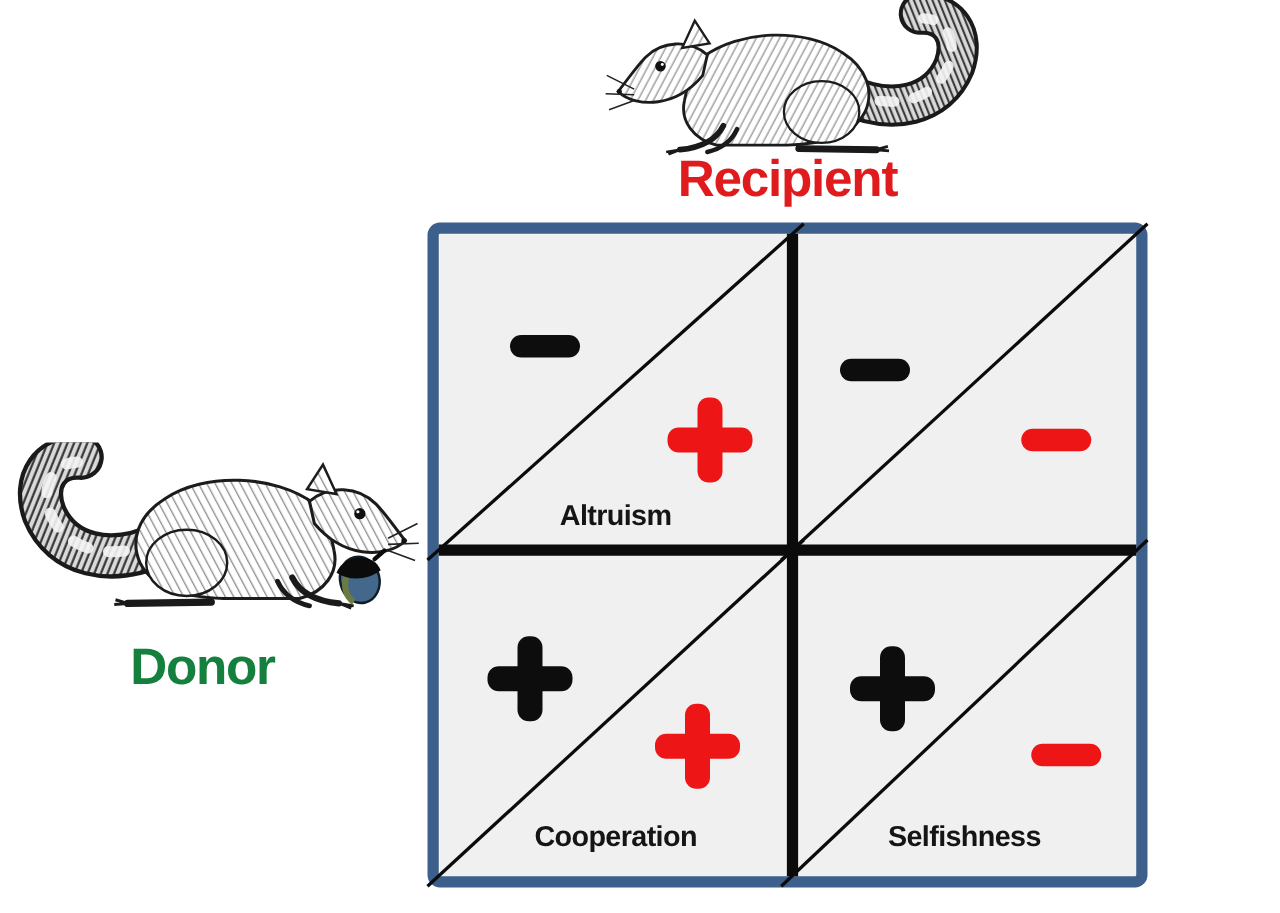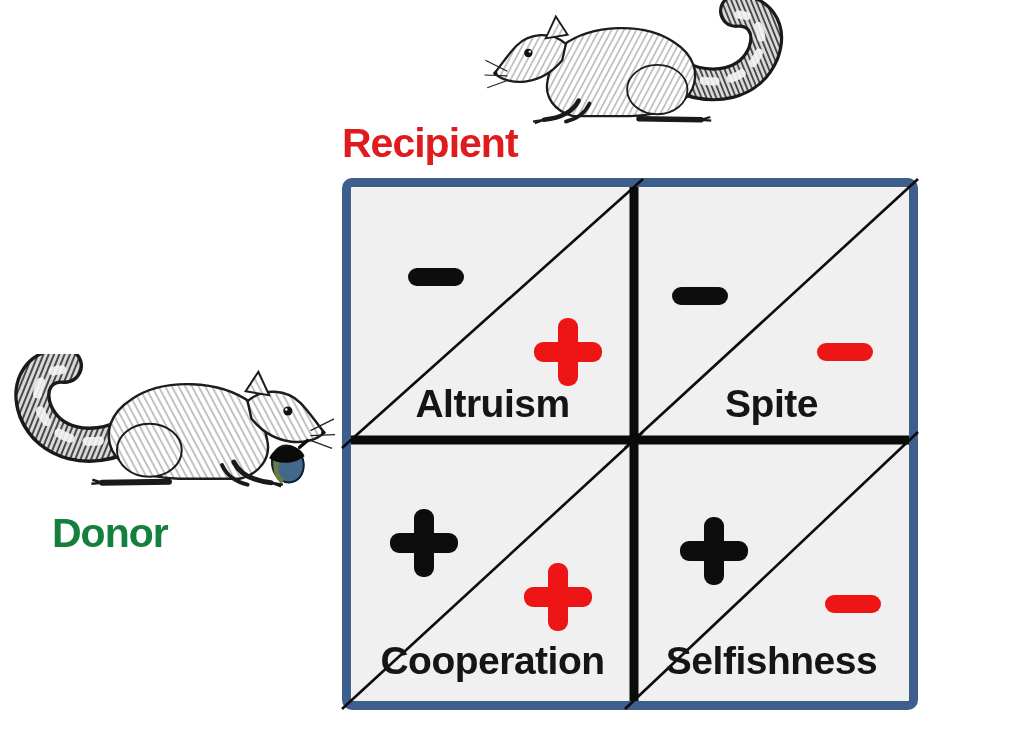--- a/index.html
+++ b/index.html
@@ -2,41 +2,41 @@
 <html style="--frame: #3d5f8c; --cellbg: #f0f0f0; --gridline: #0b0b0b;"><head>
 <meta charset="utf-8">
 <style>
   html,body{margin:0;padding:0;background:#fff;}
   .canvas{
     position:relative;width:1024px;height:730px;background:#ffffff;
     font-family:"Liberation Sans",sans-serif;overflow:hidden;
   }
   
   .title{
-    position:absolute;font-weight:700;text-align:left;
+    position:absolute;font-weight:700;text-align:center;
     font-size:41px;letter-spacing:-1px;line-height:1.05;
   }
   .title.recipient{left:342px;top:122px;width:576px;}
   .title.donor{left:52px;top:512px;width:220px;}
   
   .grid{
     position:absolute;left:342px;top:178px;width:576px;height:532px;
     box-sizing:border-box;border:9px solid var(--frame,#3d5f8c);
     border-radius:10px;background:var(--cellbg,#f0f0f0);
     box-shadow:inset 1px 1px 0 rgba(255,255,255,.35);
   }
   .lines{position:absolute;left:0;top:0;width:558px;height:514px;overflow:visible;color:var(--gridline,#0b0b0b);}
   .cells{
     position:absolute;left:0;top:0;width:558px;height:514px;
     display:grid;grid-template-columns:283px auto;grid-template-rows:253px auto;
   }
   .cell{position:relative;}
   .cell-label{
     position:absolute;left:0;right:0;text-align:center;
-    font-size:39px;font-weight:700;color:#151515;letter-spacing:-0.5px;
+    font-size:23px;font-weight:700;color:#151515;letter-spacing:-0.5px;
   }
   .cell.top .cell-label{bottom:14px;}
   .cell.bottom .cell-label{bottom:18px;}
   
   .sign{position:absolute;display:block;}
   .sign.minus{width:56px;height:18px;border-radius:9px;background:currentColor;}
   .sign.plus{width:68px;height:68px;}
   .sign.plus::before{
     content:"";position:absolute;left:0;top:24px;width:68px;height:20px;
     border-radius:9px;background:currentColor;
@@ -142,21 +142,20 @@
 
       <div class="cell top q0">
         <span class="sign donor-sign minus" style="color: rgb(13, 13, 13);"></span>
         <span class="sign recipient-sign plus" style="color: rgb(237, 21, 21);"></span>
         <div class="cell-label">Altruism</div>
       </div>
 
       <div class="cell top q1">
         <span class="sign donor-sign minus" style="color: rgb(13, 13, 13);"></span>
         <span class="sign recipient-sign minus" style="color: rgb(237, 21, 21);"></span>
-        <div class="cell-label">Spite</div>
       </div>
 
       <div class="cell bottom q2">
         <span class="sign donor-sign plus" style="color: rgb(13, 13, 13);"></span>
         <span class="sign recipient-sign plus" style="color: rgb(237, 21, 21);"></span>
         <div class="cell-label">Cooperation</div>
       </div>
 
       <div class="cell bottom q3">
         <span class="sign donor-sign plus" style="color: rgb(13, 13, 13);"></span>

